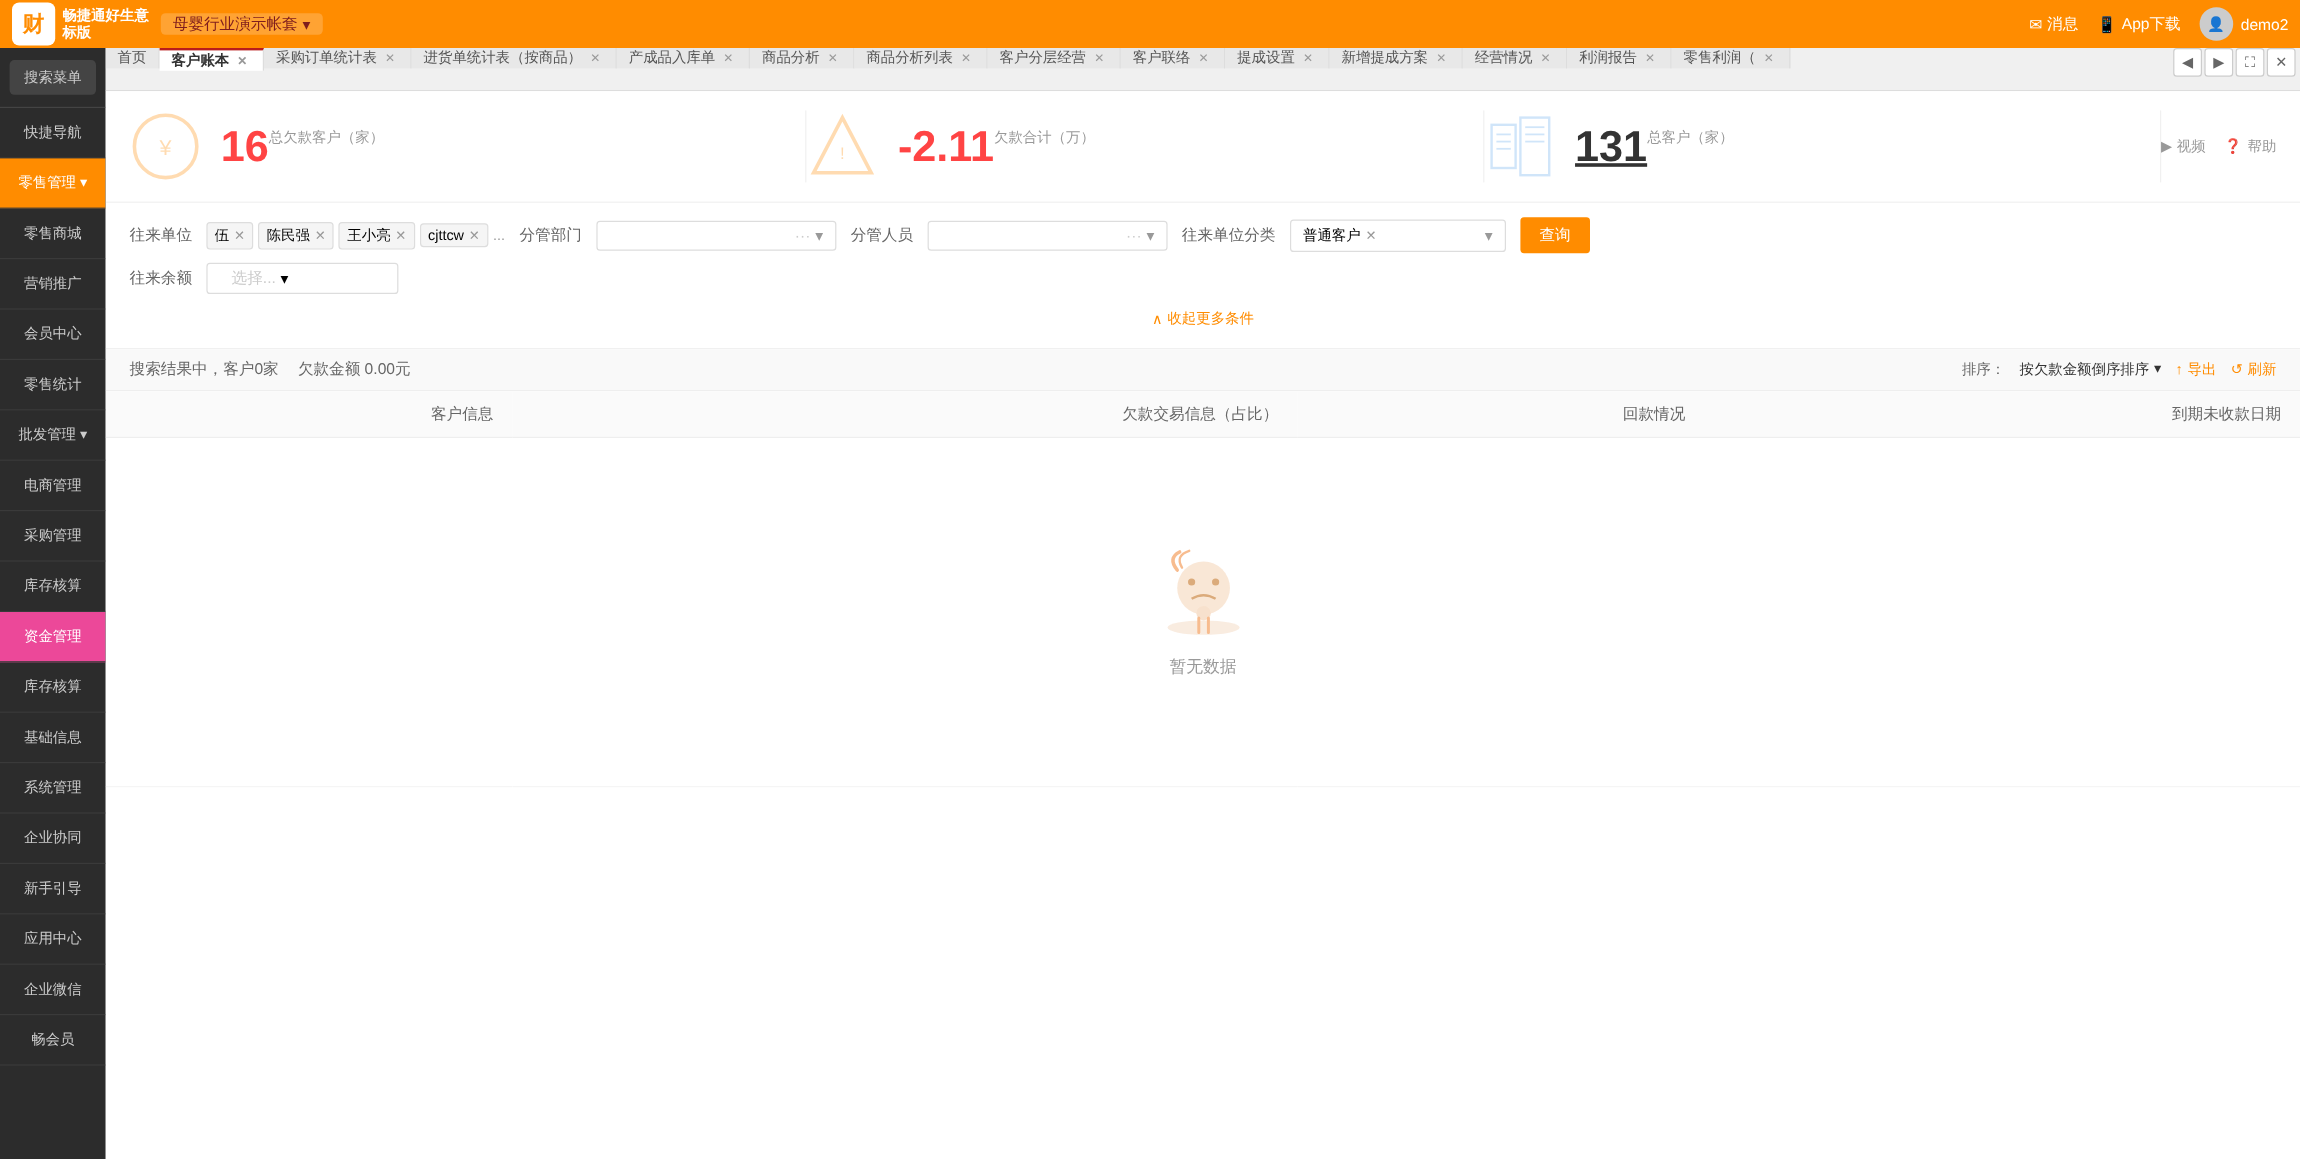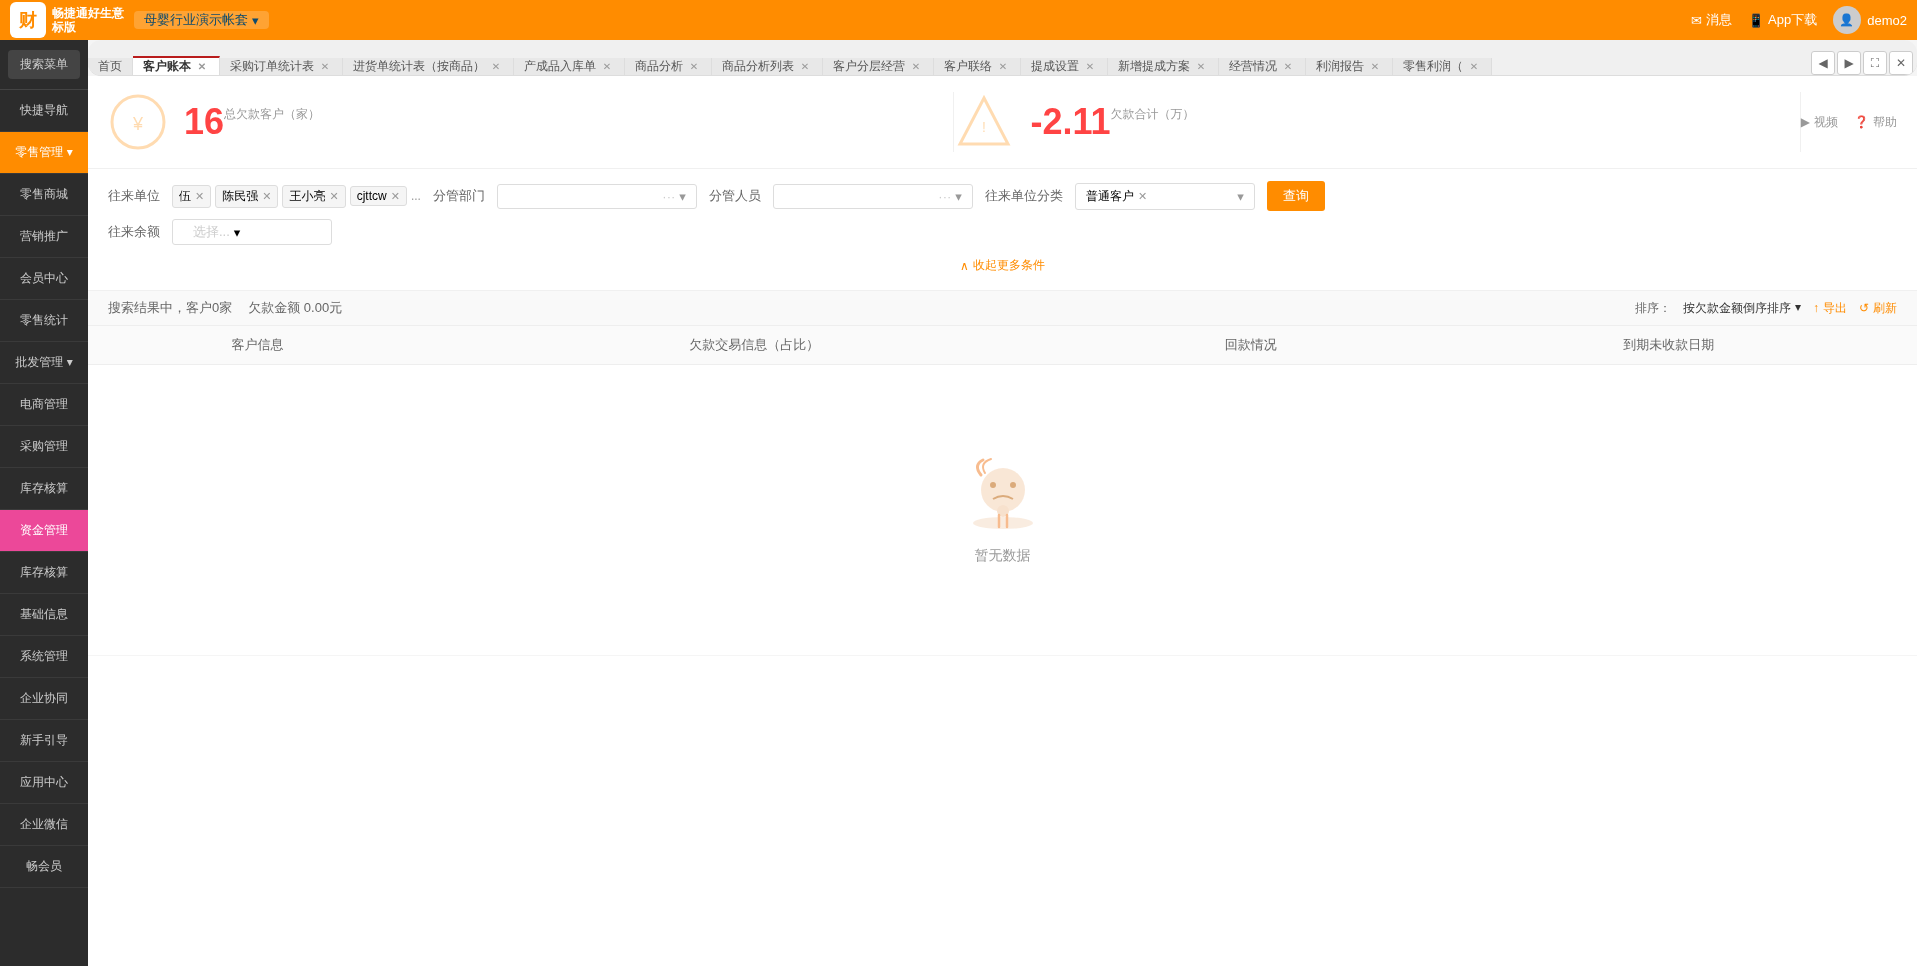--- a/index.html
+++ b/index.html
@@ -5,41 +5,41 @@
     * { box-sizing: border-box; margin: 0; padding: 0; }
     body { font-family: "Microsoft YaHei", "PingFang SC", Arial, sans-serif; font-size: 13px; background: #f5f5f5; overflow: hidden; height: 966px; }
 
     
     .app-wrapper { display: flex; flex-direction: column; height: 966px; }
     .top-bar { height: 40px; background: #ff8c00; display: flex; align-items: center; padding: 0 10px; gap: 10px; flex-shrink: 0; }
     .logo-area { display: flex; align-items: center; gap: 6px; color: white; font-size: 14px; font-weight: bold; min-width: 90px; }
     .logo-icon { width: 36px; height: 36px; background: white; border-radius: 6px; display: flex; align-items: center; justify-content: center; }
     .logo-icon span { color: #ff8c00; font-size: 18px; font-weight: bold; }
     .logo-text { font-size: 12px; line-height: 1.2; }
-    .store-selector { display: flex; align-items: center; gap: 4px; color: #0c4a6e; font-size: 13px; background: rgba(255,255,255,0.2); border-radius: 4px; padding: 0 10px; cursor: pointer; }
+    .store-selector { display: flex; align-items: center; gap: 4px; color: #7f1d1d; font-size: 13px; background: rgba(255,255,255,0.2); border-radius: 4px; padding: 0 10px; cursor: pointer; }
     .top-bar-right { margin-left: auto; display: flex; align-items: center; gap: 16px; color: white; font-size: 13px; }
     .top-bar-right .msg { display: flex; align-items: center; gap: 4px; cursor: pointer; }
     .top-bar-right .app { display: flex; align-items: center; gap: 4px; cursor: pointer; }
     .avatar-area { display: flex; align-items: center; gap: 6px; cursor: pointer; }
     .avatar { width: 28px; height: 28px; border-radius: 50%; background: #ccc; overflow: hidden; display: flex; align-items: center; justify-content: center; font-size: 12px; color: #333; }
 
     .main-layout { display: flex; flex: 1; overflow: hidden; }
 
     
     .sidebar { width: 88px; background: #2c2c2c; display: flex; flex-direction: column; flex-shrink: 0; overflow-y: auto; }
     .sidebar-search { padding: 10px 8px; border-bottom: 1px solid #444; }
     .sidebar-search-btn { width: 100%; background: #444; border: none; color: #ccc; border-radius: 4px; padding: 6px 4px; cursor: pointer; font-size: 12px; text-align: center; }
     .sidebar-nav-item { padding: 12px 8px; text-align: center; color: #ccc; cursor: pointer; font-size: 12px; border-bottom: 1px solid #3a3a3a; }
     .sidebar-nav-item.active { background: #ff8c00; color: white; }
 
     
     .content-area { flex: 1; display: flex; flex-direction: column; overflow: hidden; }
 
     
-    .tab-bar { height: 36px; background: #f0f0f0; display: flex; align-items: flex-end; border-bottom: 1px solid #ddd; overflow: hidden; flex-shrink: 0; border-radius: 13px; }
+    .tab-bar { height: 36px; background: #f0f0f0; display: flex; align-items: flex-start; border-bottom: 1px solid #ddd; overflow: hidden; flex-shrink: 0; }
     .tab-item { display: flex; align-items: center; padding: 0 10px; gap: 4px; font-size: 12px; cursor: pointer; white-space: nowrap; border-right: 1px solid #ddd; color: #555; background: #e8e8e8; }
     .tab-item.active { background: white; color: #333; font-weight: bold; border-top: 2px solid #b91c1c; }
     .tab-item .close-btn { width: 14px; height: 14px; display: flex; align-items: center; justify-content: center; border-radius: 50%; font-size: 10px; color: #999; }
     .tab-bar-actions { display: flex; align-items: center; padding: 0 4px; gap: 2px; margin-left: auto; }
     .tab-bar-btn { width: 24px; height: 24px; display: flex; align-items: center; justify-content: center; cursor: pointer; color: #666; border: 1px solid #ccc; border-radius: 3px; background: white; font-size: 12px; }
 
     
     .page-content { flex: 1; background: white; overflow-y: auto; }
 
     
@@ -73,21 +73,21 @@
     .results-bar { display: flex; align-items: center; padding: 8px 20px; background: #f9f9f9; border-bottom: 1px solid #eee; gap: 16px; }
     .results-text { font-size: 13px; color: #666; }
     .results-bar-right { margin-left: auto; display: flex; align-items: center; gap: 12px; }
     .sort-text { font-size: 12px; color: #666; }
     .sort-select { display: flex; align-items: flex-start; gap: 4px; font-size: 12px; color: #333; cursor: pointer; }
     .results-btn { display: flex; align-items: center; gap: 4px; font-size: 12px; color: #ff8c00; cursor: pointer; }
 
     
     .data-table { width: 100%; border-collapse: collapse; }
     .data-table thead tr { background: #fafafa; border-bottom: 1px solid #eee; }
-    .data-table th { padding: 10px 16px; text-align: center; font-size: 13px; color: #666; font-weight: normal; }
+    .data-table th { padding: 10px 16px; text-align: right; font-size: 13px; color: #666; font-weight: normal; }
     .data-table td { padding: 10px 16px; font-size: 13px; border-bottom: 1px solid #f5f5f5; }
 
     
     .empty-state { display: flex; flex-direction: column; align-items: center; justify-content: center; padding: 80px 0; }
     .empty-icon { width: 80px; height: 80px; opacity: 0.7; margin-bottom: 12px; }
     .empty-text { color: #999; font-size: 14px; }
 
     
     ::-webkit-scrollbar { width: 6px; height: 6px; }
     ::-webkit-scrollbar-track { background: #f1f1f1; }
@@ -253,20 +253,38 @@
                 <polygon points="28,4 52,50 4,50" stroke="#ff8c00" stroke-width="3" fill="none"></polygon>
                 <text x="50%" y="62%" text-anchor="middle" fill="#ff8c00" font-size="14" dominant-baseline="middle">!</text>
               </svg>
             </div>
             <div class="stat-info">
               <div class="stat-value negative">-2.11</div>
               <div class="stat-label">欠款合计（万）</div>
             </div>
           </div>
 
+          <div class="stat-block">
+            <div class="stat-icon">
+              <svg viewBox="0 0 56 56" fill="none" xmlns="http://www.w3.org/2000/svg">
+                <rect x="4" y="10" width="20" height="36" stroke="#66aaee" stroke-width="2" fill="none"></rect>
+                <rect x="28" y="4" width="24" height="48" stroke="#66aaee" stroke-width="2" fill="none"></rect>
+                <line x1="8" y1="18" x2="20" y2="18" stroke="#66aaee" stroke-width="1.5"></line>
+                <line x1="8" y1="24" x2="20" y2="24" stroke="#66aaee" stroke-width="1.5"></line>
+                <line x1="8" y1="30" x2="20" y2="30" stroke="#66aaee" stroke-width="1.5"></line>
+                <line x1="32" y1="12" x2="48" y2="12" stroke="#66aaee" stroke-width="1.5"></line>
+                <line x1="32" y1="18" x2="48" y2="18" stroke="#66aaee" stroke-width="1.5"></line>
+                <line x1="32" y1="24" x2="48" y2="24" stroke="#66aaee" stroke-width="1.5"></line>
+              </svg>
+            </div>
+            <div class="stat-info">
+              <div class="stat-value black">131</div>
+              <div class="stat-label">总客户（家）</div>
+            </div>
+          </div>
 
           <div class="stats-bar-actions">
             <div class="stats-bar-action">
               <span>▶</span>
               <span>视频</span>
             </div>
             <div class="stats-bar-action">
               <span>❓</span>
               <span>帮助</span>
             </div>

